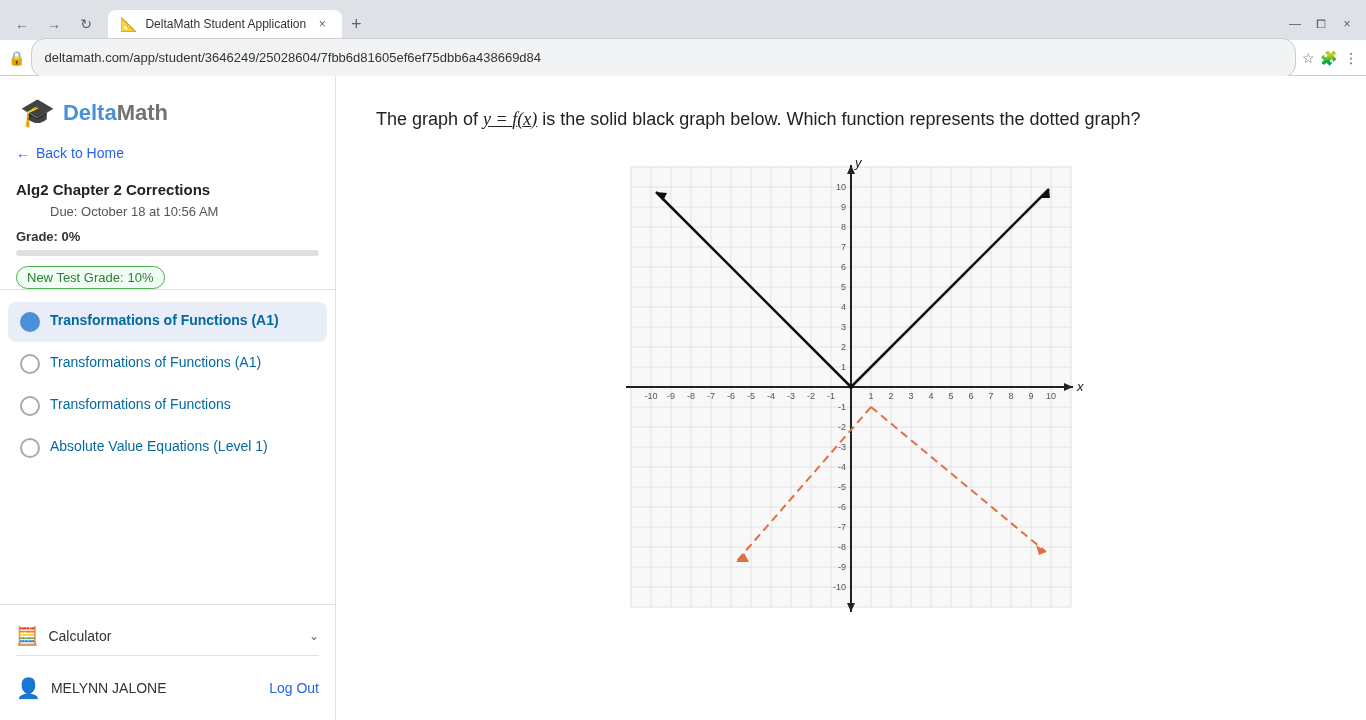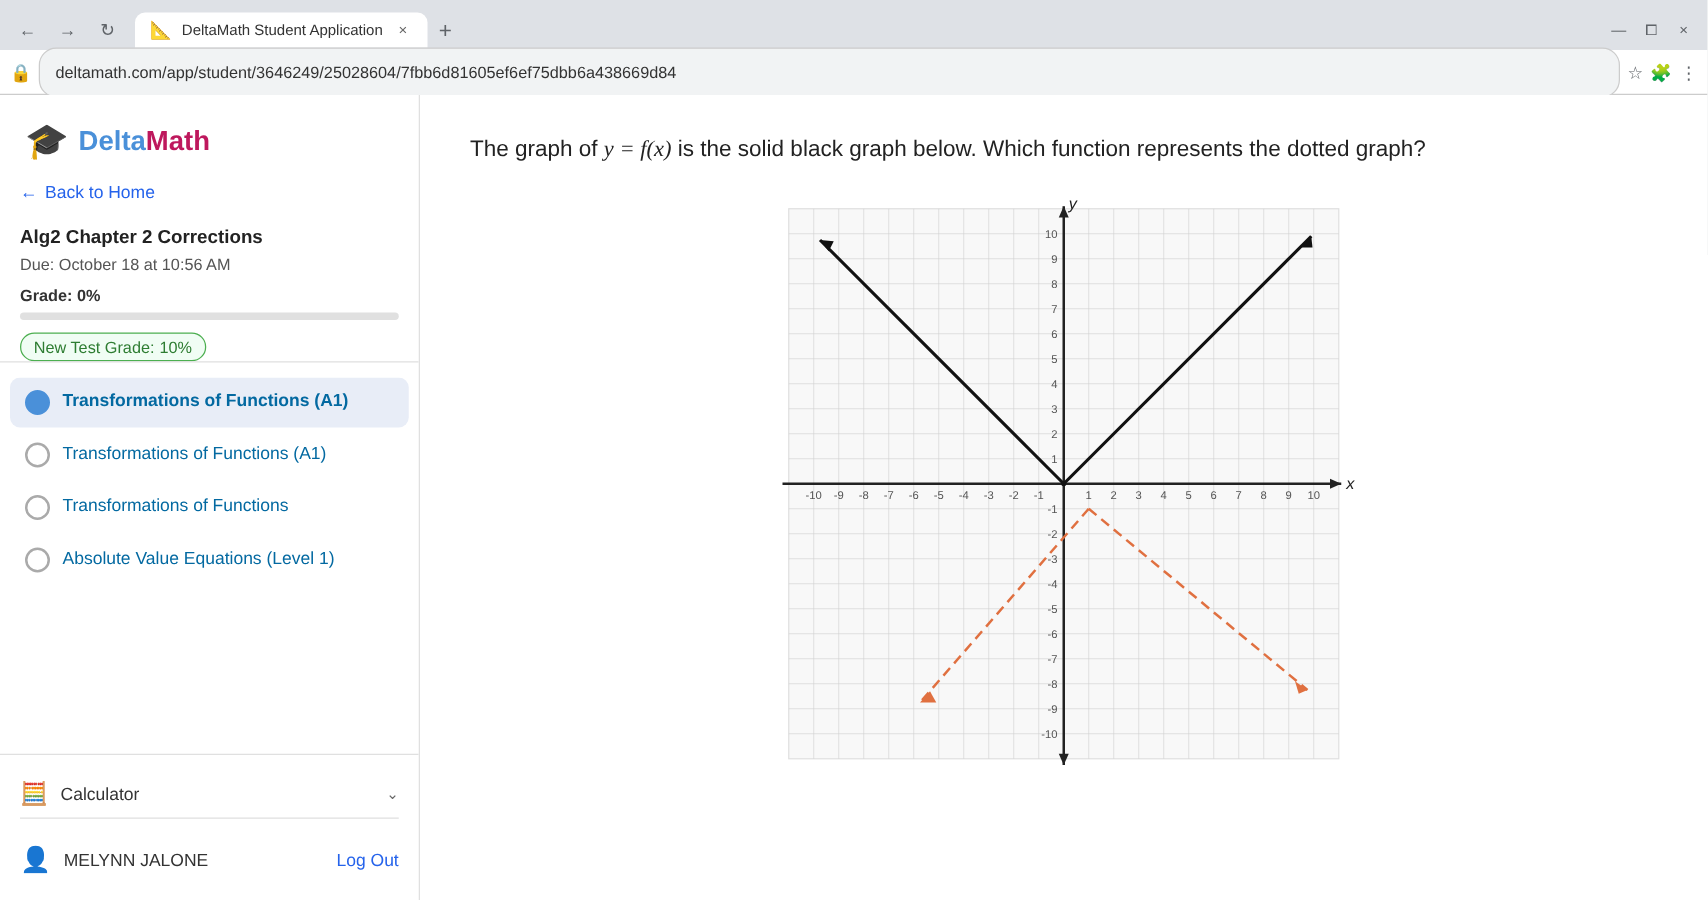--- a/index.html
+++ b/index.html
@@ -142,20 +142,21 @@
     .assignment-title {
       font-size: 15px;
       font-weight: bold;
       color: #222;
       margin-bottom: 6px;
     }
     .due-date {
       font-size: 13px;
       color: #555;
       margin-bottom: 10px;
+      margin-left: 34px;
     }
     .grade-label {
       font-size: 13px;
       color: #333;
       font-weight: bold;
       margin-bottom: 6px;
     }
     .progress-bar-bg {
       height: 6px;
       background: #e0e0e0;
@@ -271,20 +272,21 @@
     }
     .question-text {
       font-size: 18px;
       color: #222;
       margin-bottom: 24px;
       line-height: 1.5;
     }
     .question-text .formula {
       font-style: italic;
       font-family: 'Times New Roman', serif;
+      text-decoration: underline;
     }
 
     
     .graph-container {
       display: flex;
       justify-content: center;
     }
     svg.graph {
       width: 500px;
       height: 480px;
@@ -321,21 +323,21 @@
     <span class="addr-icon">🧩</span>
     <span class="addr-icon">⋮</span>
   </div>
 
   <div class="app-layout">
 
     <div class="sidebar">
       <div class="sidebar-logo">
         <span class="logo-icon">🎓</span>
         <span class="logo-text">
-          <span>Delta</span><span style="color:#be185d;">Math</span>
+          <span>Delta</span><span style="color:#737373;">Math</span>
         </span>
       </div>
 
       <div class="sidebar-nav">
         <a class="back-link">
           <span>←</span>
           <span>Back to Home</span>
         </a>
         <div class="assignment-title">Alg2 Chapter 2 Corrections</div>
         <div class="due-date">Due: October 18 at 10:56 AM</div>

